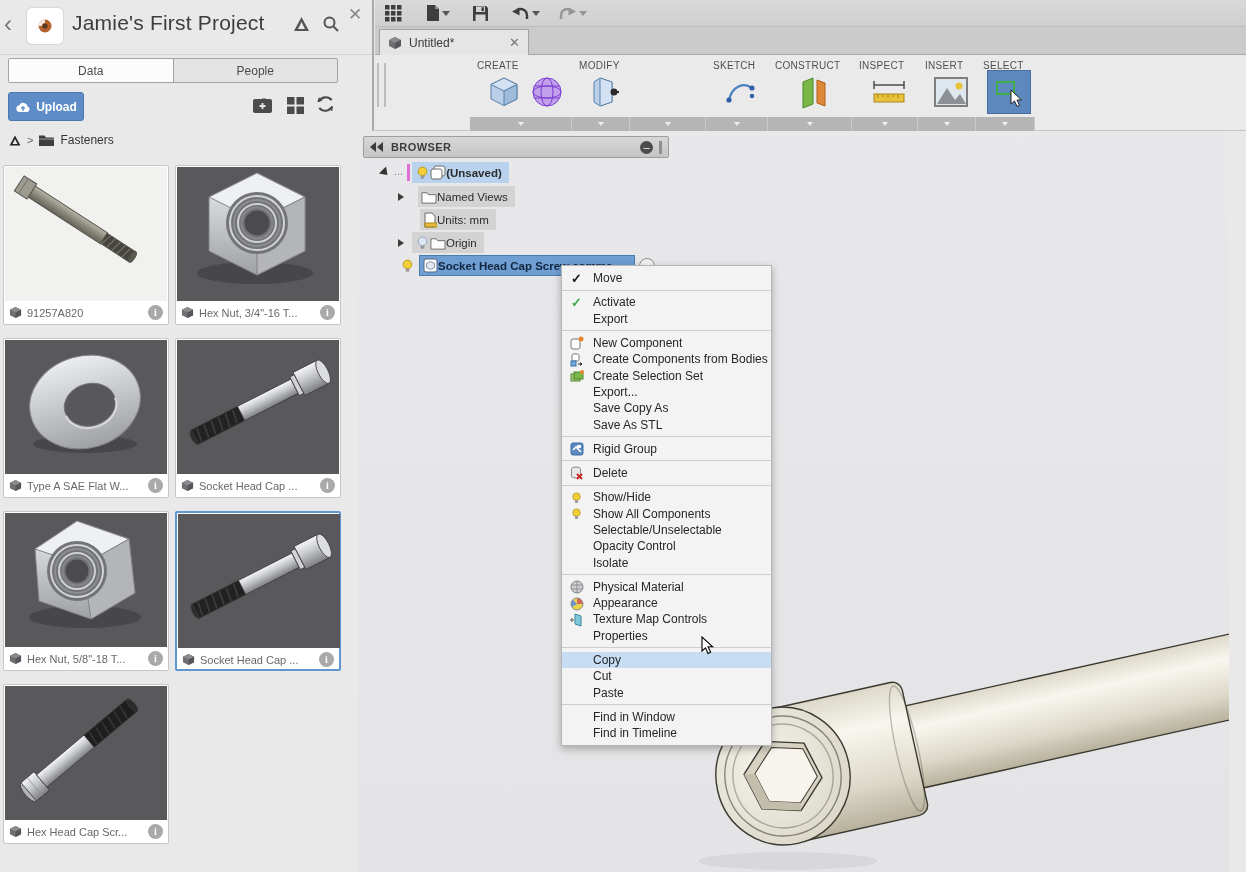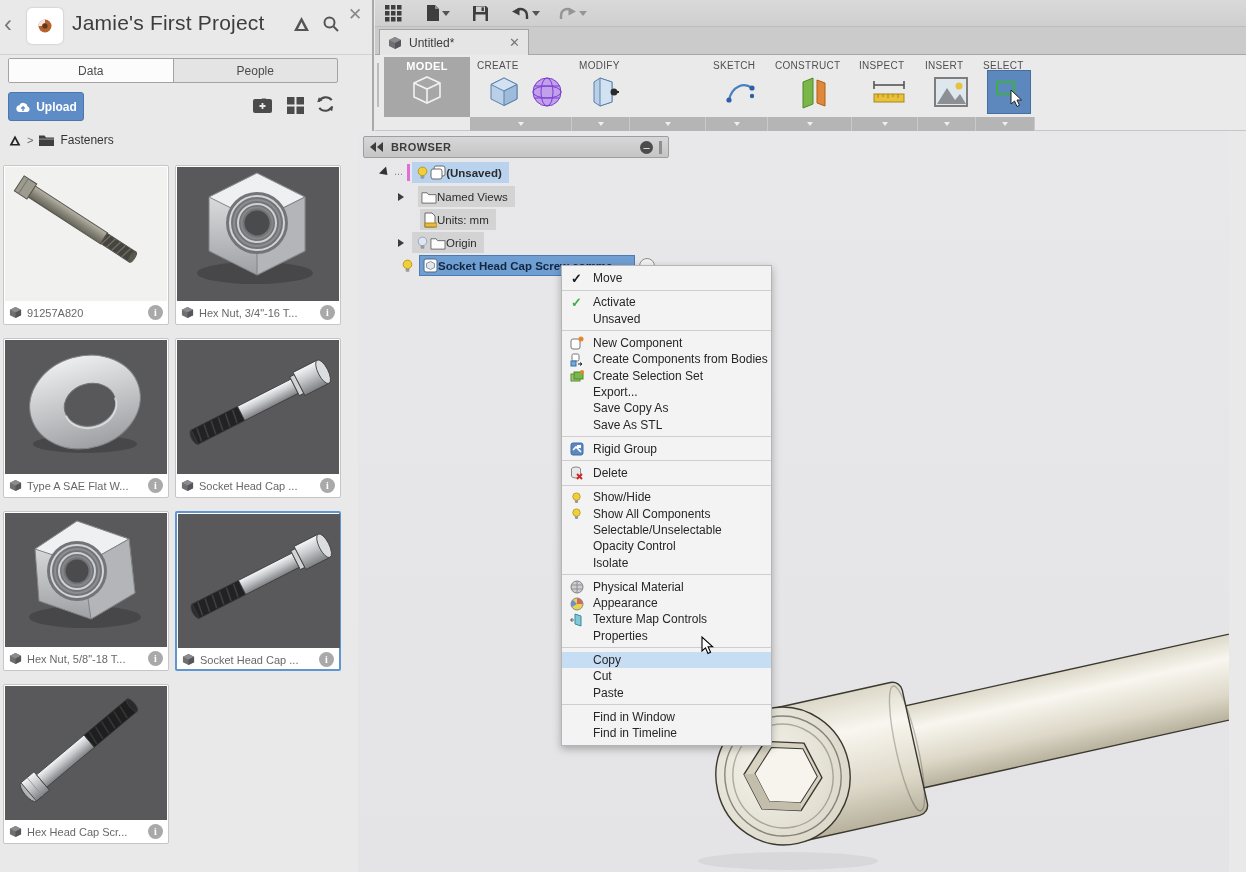--- a/index.html
+++ b/index.html
@@ -393,30 +393,20 @@
         <polygon points="7,1 13,4 7,7 1,4" fill="#8b8b8e"></polygon>
         <polygon points="7,7 13,4 13,10 7,13" fill="#55555a"></polygon>
     </svg>
     <span class="t">Untitled*</span>
     <span class="x">✕</span>
   </div>
 </div>
 
 <div id="ribbon" class="abs">
   <div class="grip abs"></div>
-  <div class="model-tile abs">
-    <div class="ml">MODEL</div>
-    <svg width="34" height="32" viewBox="0 0 34 32" style="margin:2px auto 0">
-      <g fill="none" stroke="#f2f2f2" stroke-width="1.6">
-        <polygon points="17,3 30,9 30,23 17,29 4,23 4,9"></polygon>
-        <polyline points="4,9 17,15 30,9"></polyline>
-          <line x1="17" y1="15" x2="17" y2="29"></line>
-      </g>
-    </svg>
-  </div>
 
   <div class="rgroup" style="left:95px;width:102px">
     <div class="gl">CREATE</div>
     <div class="ics">
       <svg width="36" height="36" viewBox="0 0 36 36">
         <polygon points="18,4 31,10.5 31,25 18,31.5 5,25 5,10.5" fill="#b9d0e8" stroke="#5d82a8"></polygon>
         <polygon points="18,4 31,10.5 18,17 5,10.5" fill="#d3e2f2" stroke="#5d82a8"></polygon>
         <polygon points="18,17 31,10.5 31,25 18,31.5" fill="#9dbbda" stroke="#5d82a8"></polygon>
       </svg>
       <svg width="34" height="34" viewBox="0 0 34 34">
@@ -622,21 +612,21 @@
       <span>Move</span>
     </div>
     <div class="msep"></div>
     <div class="mi">
       <span class="mic">
           <span class="chk green">✓</span>
         </span>
       <span>Activate</span>
     </div>
     <div class="mi">
-        <span>Unsaved</span>
+        <span>Export</span>
       </div>
     <div class="msep"></div>
     <div class="mi">
       <span class="mic">
         <svg width="14" height="14" viewBox="0 0 14 14">
             <rect x="1" y="3" width="9" height="10" rx="2" fill="#fff" stroke="#777"></rect>
             <circle cx="11" cy="3" r="2.5" fill="#e8842a"></circle>
           </svg>
       </span>
       <span>New Component</span>

